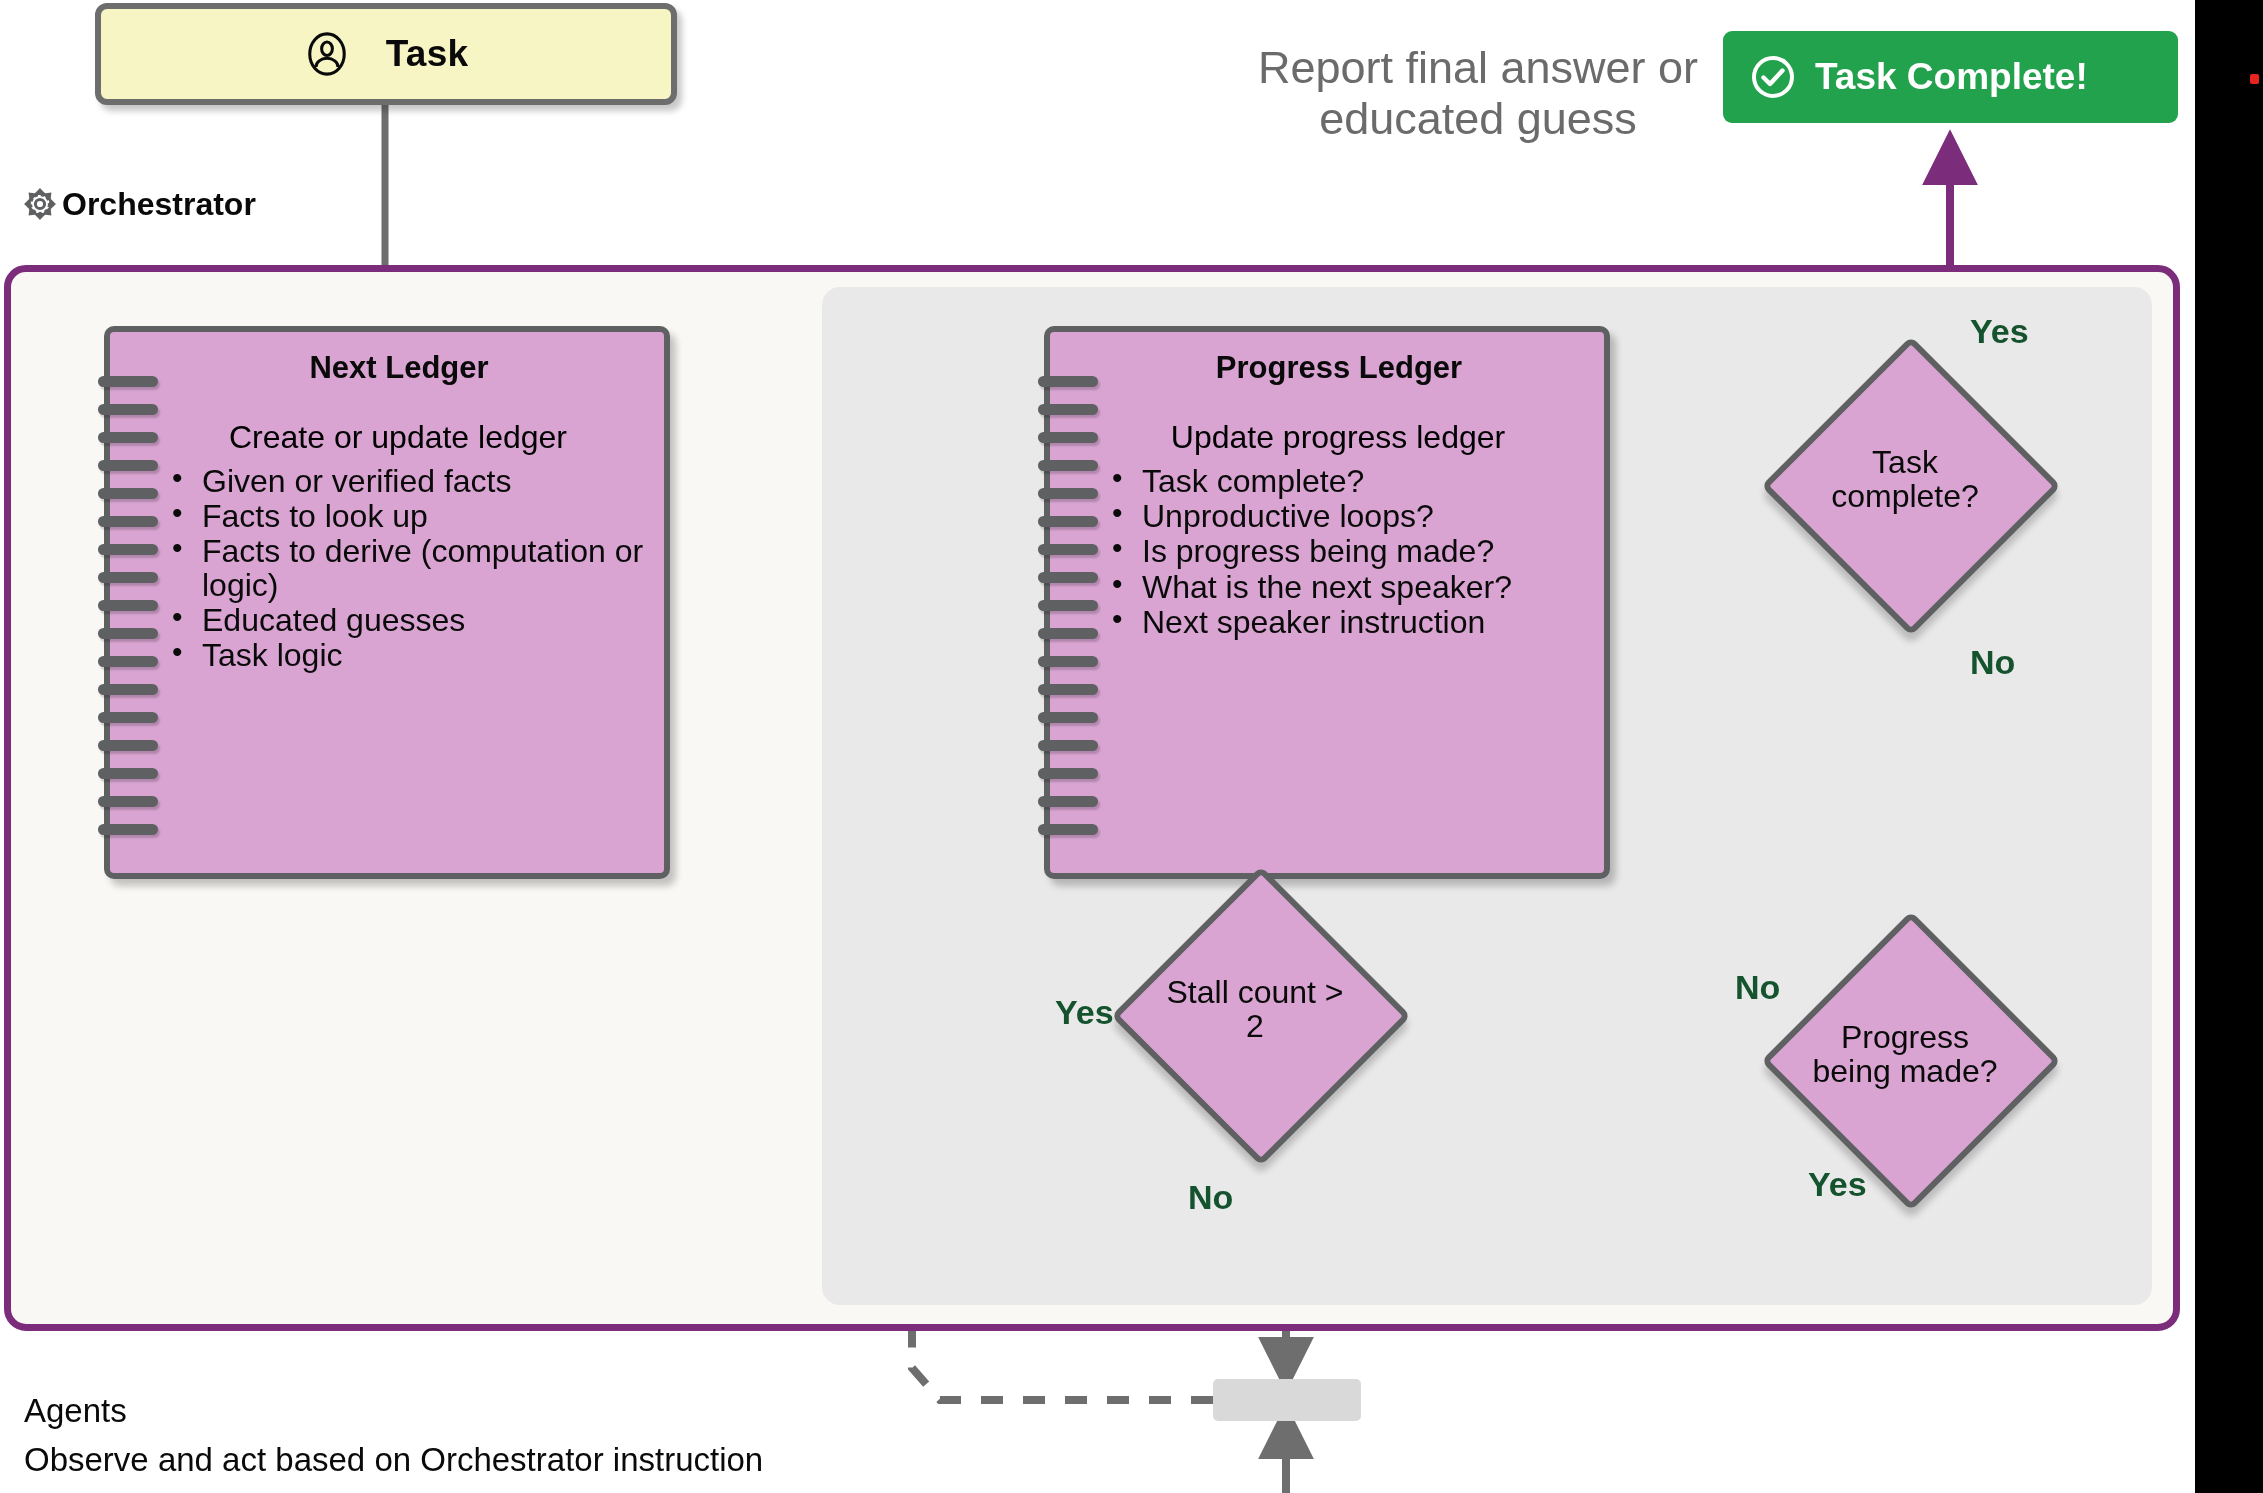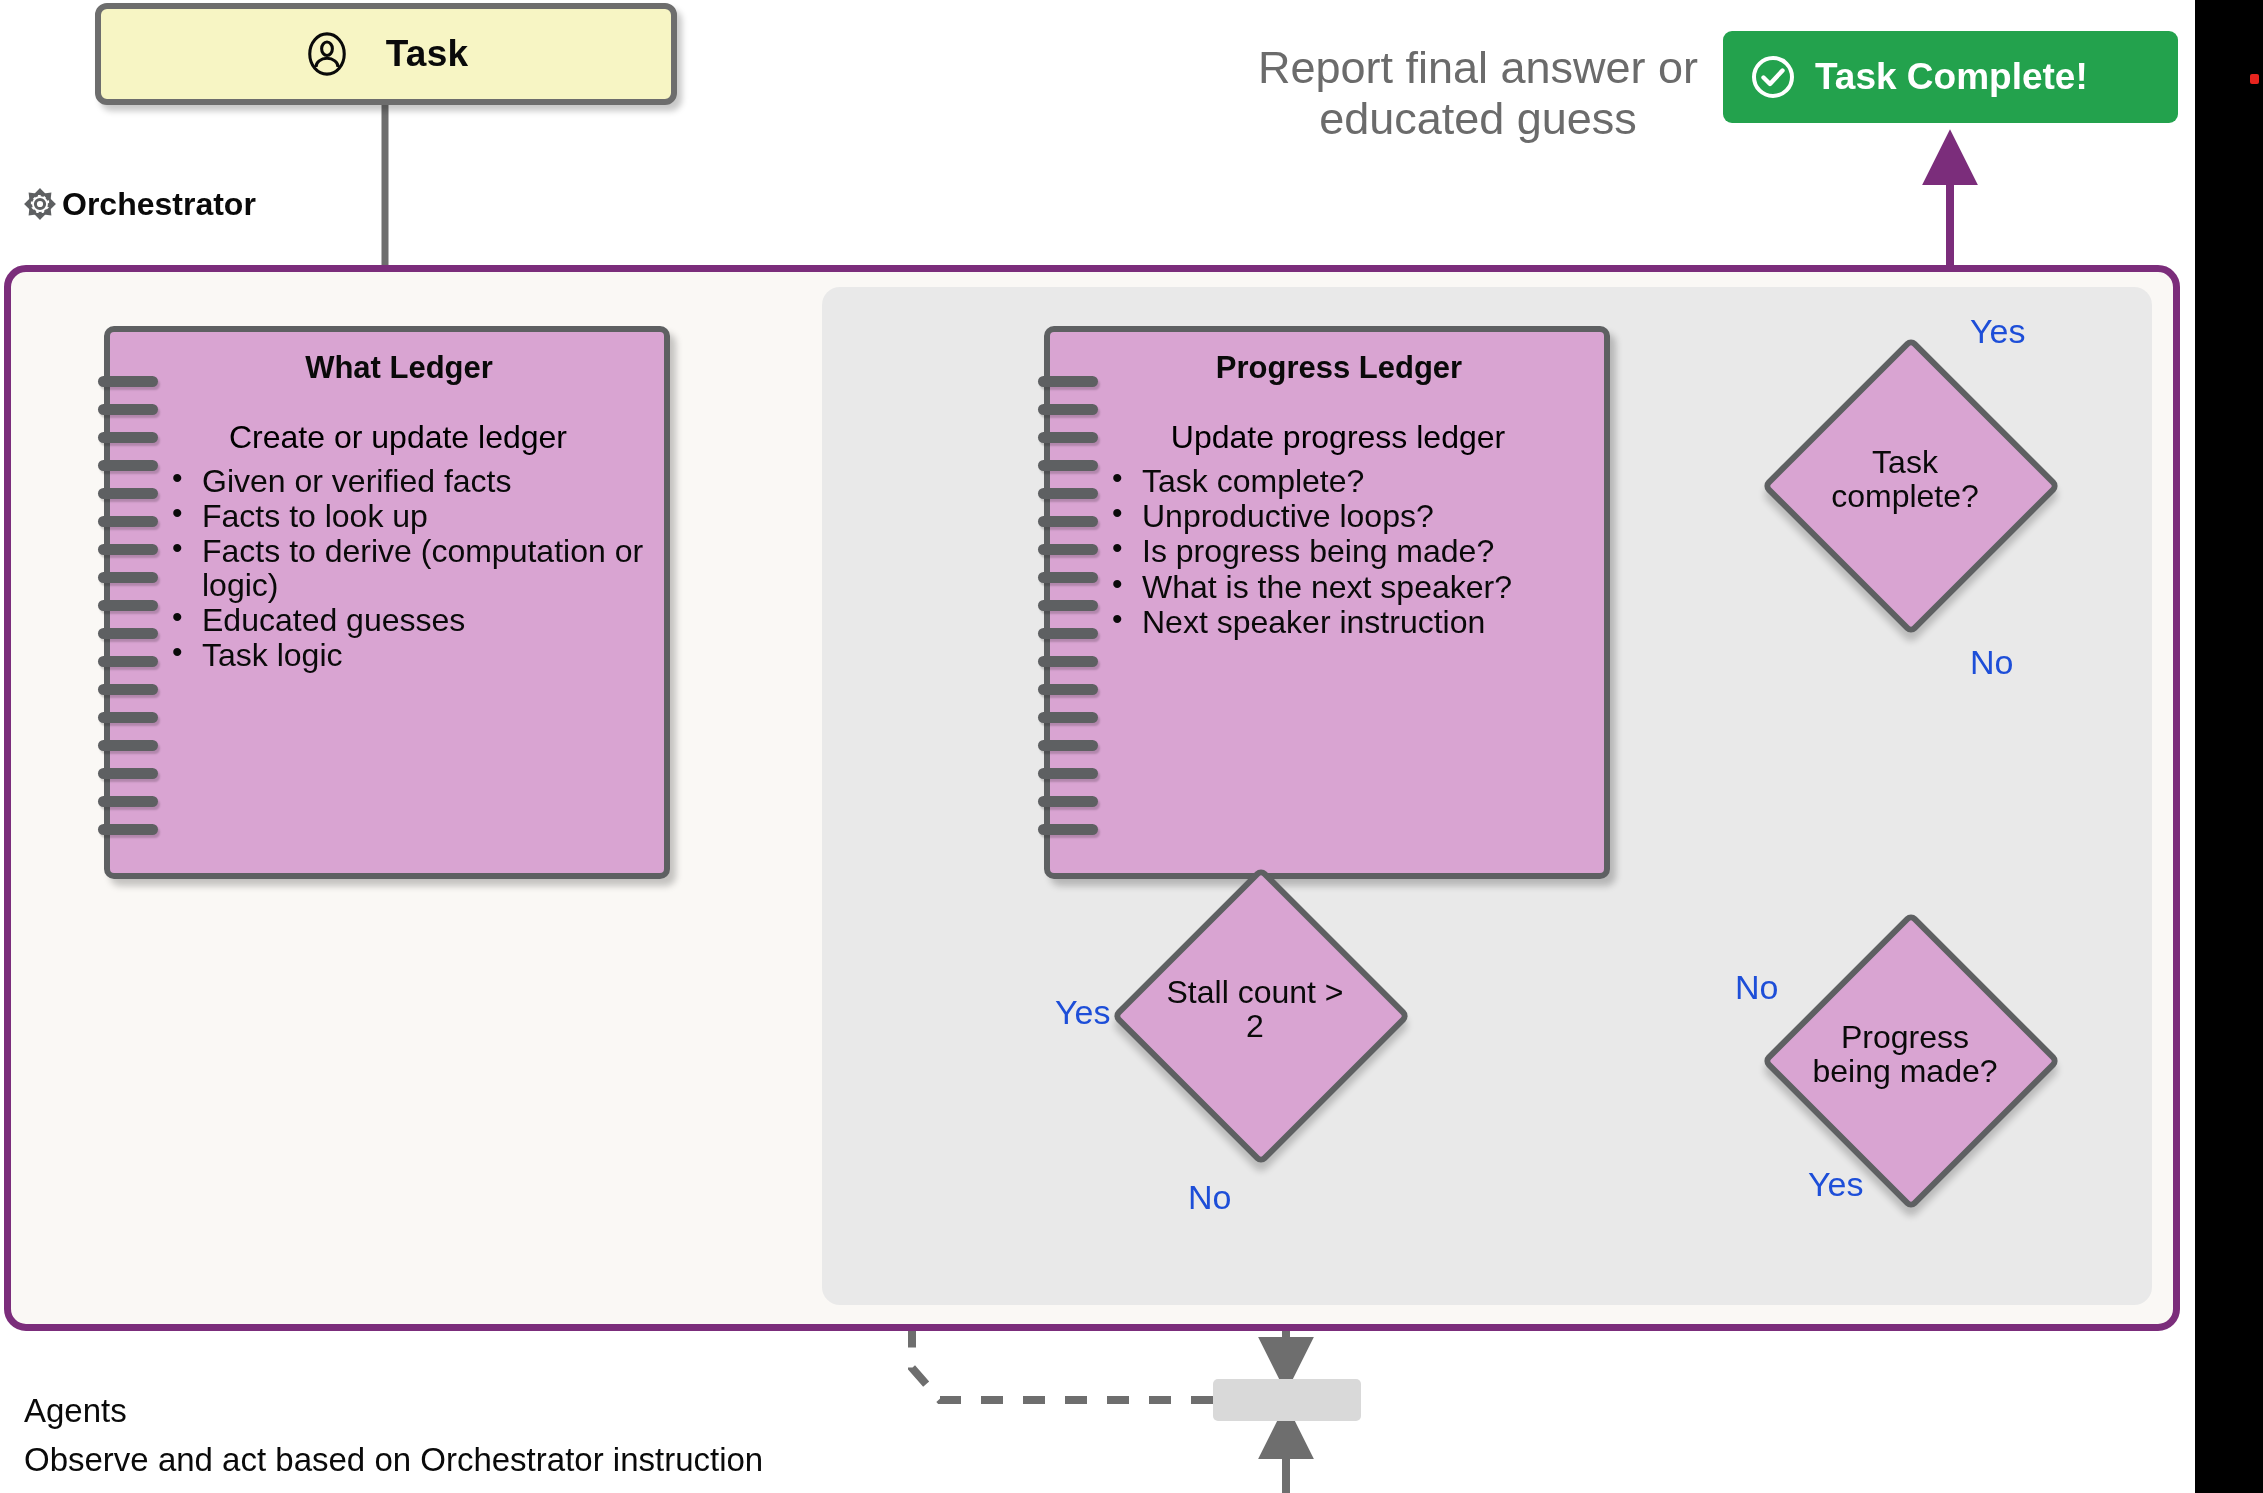--- a/index.html
+++ b/index.html
@@ -89,21 +89,21 @@
     background:#23a24d;border-radius:9px;display:flex;align-items:center;gap:18px;padding-left:26px;
     box-sizing:border-box;
   }
   .badge .b-label{color:#ffffff;font-size:37px;font-weight:bold;}
   .check-ico{width:48px;height:48px;display:block;flex:none;}
 
   
   .note{position:absolute;color:#6b6b6b;font-size:45px;line-height:1.14;text-align:center;}
   #note-report{left:1248px;top:42px;width:460px;}
 
-  .edge-label{position:absolute;font-size:34px;font-weight:normal;color:#1d4ed8;text-align:right;}
+  .edge-label{position:absolute;font-size:34px;font-weight:bold;color:#14532d;text-align:right;}
   #lbl-yes-top{left:1970px;top:312px;}
   #lbl-no-top{left:1970px;top:643px;}
   #lbl-no-mid{left:1735px;top:968px;}
   #lbl-yes-bot{left:1808px;top:1165px;}
   #lbl-yes-stall{left:1055px;top:993px;}
   #lbl-no-stall{left:1188px;top:1178px;}
 
   .agents-title{position:absolute;left:24px;top:1392px;font-size:33px;font-weight:normal;color:#0a0a0a;}
   .agents-sub{position:absolute;left:24px;top:1441px;font-size:33px;color:#0a0a0a;}
 
@@ -207,21 +207,21 @@
         <span></span>
         <span></span>
         <span></span>
         <span></span>
       <span></span>
         <span></span>
         <span></span>
         <span></span>
         <span></span>
     </div>
-    <div class="l-title">What Ledger</div>
+    <div class="l-title">Next Ledger</div>
     <div class="l-sub">Create or update ledger</div>
     <ul>
       <li>Given or verified facts</li>
       <li>Facts to look up</li>
       <li>Facts to derive (computation or logic)</li>
       <li>Educated guesses</li>
       <li>Task logic</li>
     </ul>
   </div>
 

